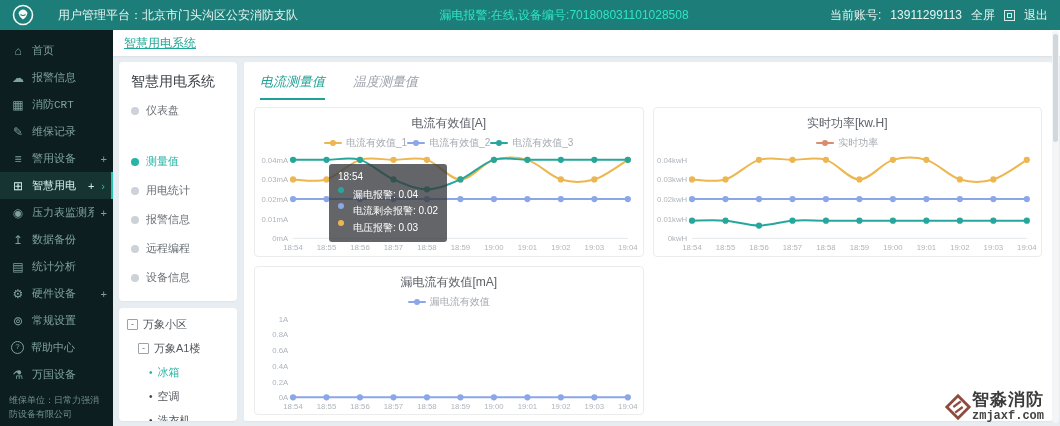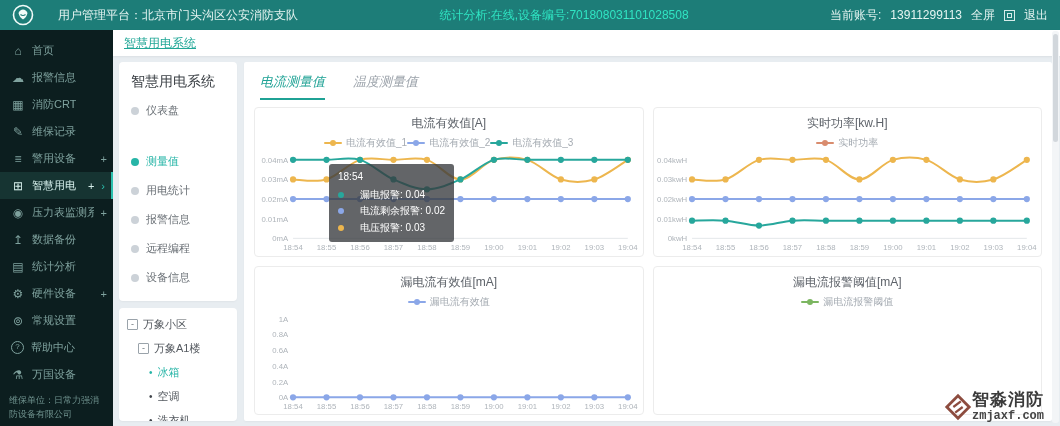--- a/index.html
+++ b/index.html
@@ -15,21 +15,21 @@
   .fs-ic:before{content:"";position:absolute;left:2px;top:2px;right:2px;bottom:2px;border:1px solid #d7ecea;}
 
   
   .body-row{display:flex;height:396px;}
 
   
   .sidebar{width:113px;background:#0c1e1f;flex-shrink:0;display:flex;flex-direction:column;padding-top:7px;box-sizing:border-box;}
   .s-item{height:27px;display:flex;align-items:center;gap:7px;padding:0 6px 0 11px;color:#7fa29e;font-size:11px;cursor:pointer;flex-shrink:0;}
   .s-item .ic{width:14px;text-align:center;font-size:12px;flex-shrink:0;}
   .s-item .ic.circle{width:11px;height:11px;line-height:10px;border:1px solid #7fa29e;border-radius:50%;font-size:8px;}
-  .s-item .lbl{white-space:nowrap;overflow:hidden;}
+  .s-item .lbl{white-space:nowrap;overflow:hidden;font-family:Liberation Mono, monospace;}
   .s-item.active{background:#163432;color:#d6efeb;border-right:2px solid #2bc0ae;}
   .s-item .expand{margin-left:auto;font-size:11px;}
   .s-item .arrow{color:#2bc0ae;font-size:11px;}
   .s-footer{margin-top:auto;padding:6px 9px 8px;font-size:9px;color:#6e918d;line-height:1.55;}
 
   
   .content{flex:1;display:flex;flex-direction:column;min-width:0;}
   .breadcrumb-bar{height:26px;background:#ffffff;display:flex;align-items:center;padding:0 11px;box-shadow:0 1px 2px rgba(0,0,0,.06);flex-shrink:0;}
   .bc{color:#21a797;font-size:12px;text-decoration:underline;cursor:pointer;}
   .content-row{flex:1;display:flex;padding:6px 8px 5px 6px;gap:7px;min-height:0;}
@@ -57,21 +57,21 @@
   .chart-card{border:1px solid #ececec;border-radius:4px;position:relative;padding:7px 3px 0;overflow:hidden;}
   .c-title{text-align:center;font-size:12px;color:#5d6269;}
   .c-legend{display:flex;justify-content:center;margin:4px 0 0;}
   .lg-item{display:flex;align-items:center;gap:4px;font-size:10px;color:#a6acb3;cursor:pointer;}
   .lg-line{width:18px;height:2px;position:relative;border-radius:1px;display:inline-block;}
   .lg-line i{position:absolute;width:6px;height:6px;border-radius:50%;left:6px;top:-2px;}
   svg.chart{display:block;width:100%;height:104px;margin-top:2px;}
 
   .tooltip{position:absolute;left:74px;top:56px;background:rgba(55,58,62,.78);border-radius:3px;color:#fff;font-size:10px;padding:5px 9px 6px;line-height:1.65;z-index:5;pointer-events:none;}
   .tt-title{margin-bottom:1px;}
-  .tt-row{display:flex;align-items:center;gap:16px;white-space:nowrap;}
+  .tt-row{display:flex;gap:9px;white-space:nowrap;}
   .tt-dot{width:6px;height:6px;border-radius:50%;display:inline-block;flex-shrink:0;}
 
   .scrollbar{position:absolute;right:1px;top:31px;width:7px;height:392px;background:#f3f5f7;border-radius:3px;z-index:8;}
   .thumb{width:5px;margin:3px auto 0;height:108px;background:#d2d7dc;border-radius:3px;}
 
   .watermark{position:absolute;right:16px;bottom:3px;display:flex;align-items:center;z-index:10;}
   .wm-col{display:flex;flex-direction:column;line-height:1.1;}
   .wm-title{font-size:17px;font-weight:bold;color:#3b3b3b;letter-spacing:1px;}
   .wm-url{font-size:12px;font-weight:bold;color:#454545;font-family:"Liberation Mono",monospace;}
 </style>
@@ -84,21 +84,21 @@
     <div class="h-left">
       <span style="display:inline-flex;">
         <svg width="22" height="22" viewBox="0 0 22 22">
           <circle cx="11" cy="11" r="9.5" fill="none" stroke="#f2fbf9" stroke-width="1.6"></circle>
           <path d="M6.5 9 q1.5-3.5 4.5-3.5 q3 0 4.5 3.5 q-1 4.5-4.5 6.5 q-3.5-2-4.5-6.5Z" fill="#f2fbf9"></path>
           <path d="M8.5 10.5 q2.5 2 5 0" stroke="#1d7d78" stroke-width="1.2" fill="none"></path>
         </svg>
       </span>
       <span>用户管理平台：北京市门头沟区公安消防支队</span>
     </div>
-    <div class="h-center">统计分析:在线,设备编号:701808031101028508</div>
+    <div class="h-center">漏电报警:在线,设备编号:701808031101028508</div>
     <div class="h-right">
       <span>当前账号:</span>
       <span>13911299113</span>
       <span>全屏</span>
       <span class="fs-ic"></span>
       <span>退出</span>
     </div>
   </header>
 
   <div class="body-row">
@@ -428,32 +428,20 @@
                   <circle cx="139.2" cy="88" r="3.2" fill="#8ba7e8"></circle>
                   <circle cx="173.6" cy="88" r="3.2" fill="#8ba7e8"></circle>
                   <circle cx="208" cy="88" r="3.2" fill="#8ba7e8"></circle>
                   <circle cx="242.4" cy="88" r="3.2" fill="#8ba7e8"></circle>
                   <circle cx="276.8" cy="88" r="3.2" fill="#8ba7e8"></circle>
                   <circle cx="311.2" cy="88" r="3.2" fill="#8ba7e8"></circle>
                   <circle cx="345.6" cy="88" r="3.2" fill="#8ba7e8"></circle>
                   <circle cx="380" cy="88" r="3.2" fill="#8ba7e8"></circle>
                 </svg>
               </div>
-              <div class="chart-card">
-                <div class="c-title">漏电流报警阈值[mA]</div>
-                <div class="c-legend">
-                  <span class="lg-item">
-                    <span class="lg-line" style="background: rgb(124, 182, 97);">
-                      <i style="background: rgb(124, 182, 97);"></i>
-                    </span>
-                    <span>漏电流报警阈值</span>
-                  </span>
-                </div>
-                <svg class="chart" viewBox="0 0 392 106" preserveAspectRatio="none"></svg>
-              </div>
             </div>
         </main>
       </div>
     </div>
   </div>
 
   <div class="scrollbar">
     <div class="thumb"></div>
   </div>
 

